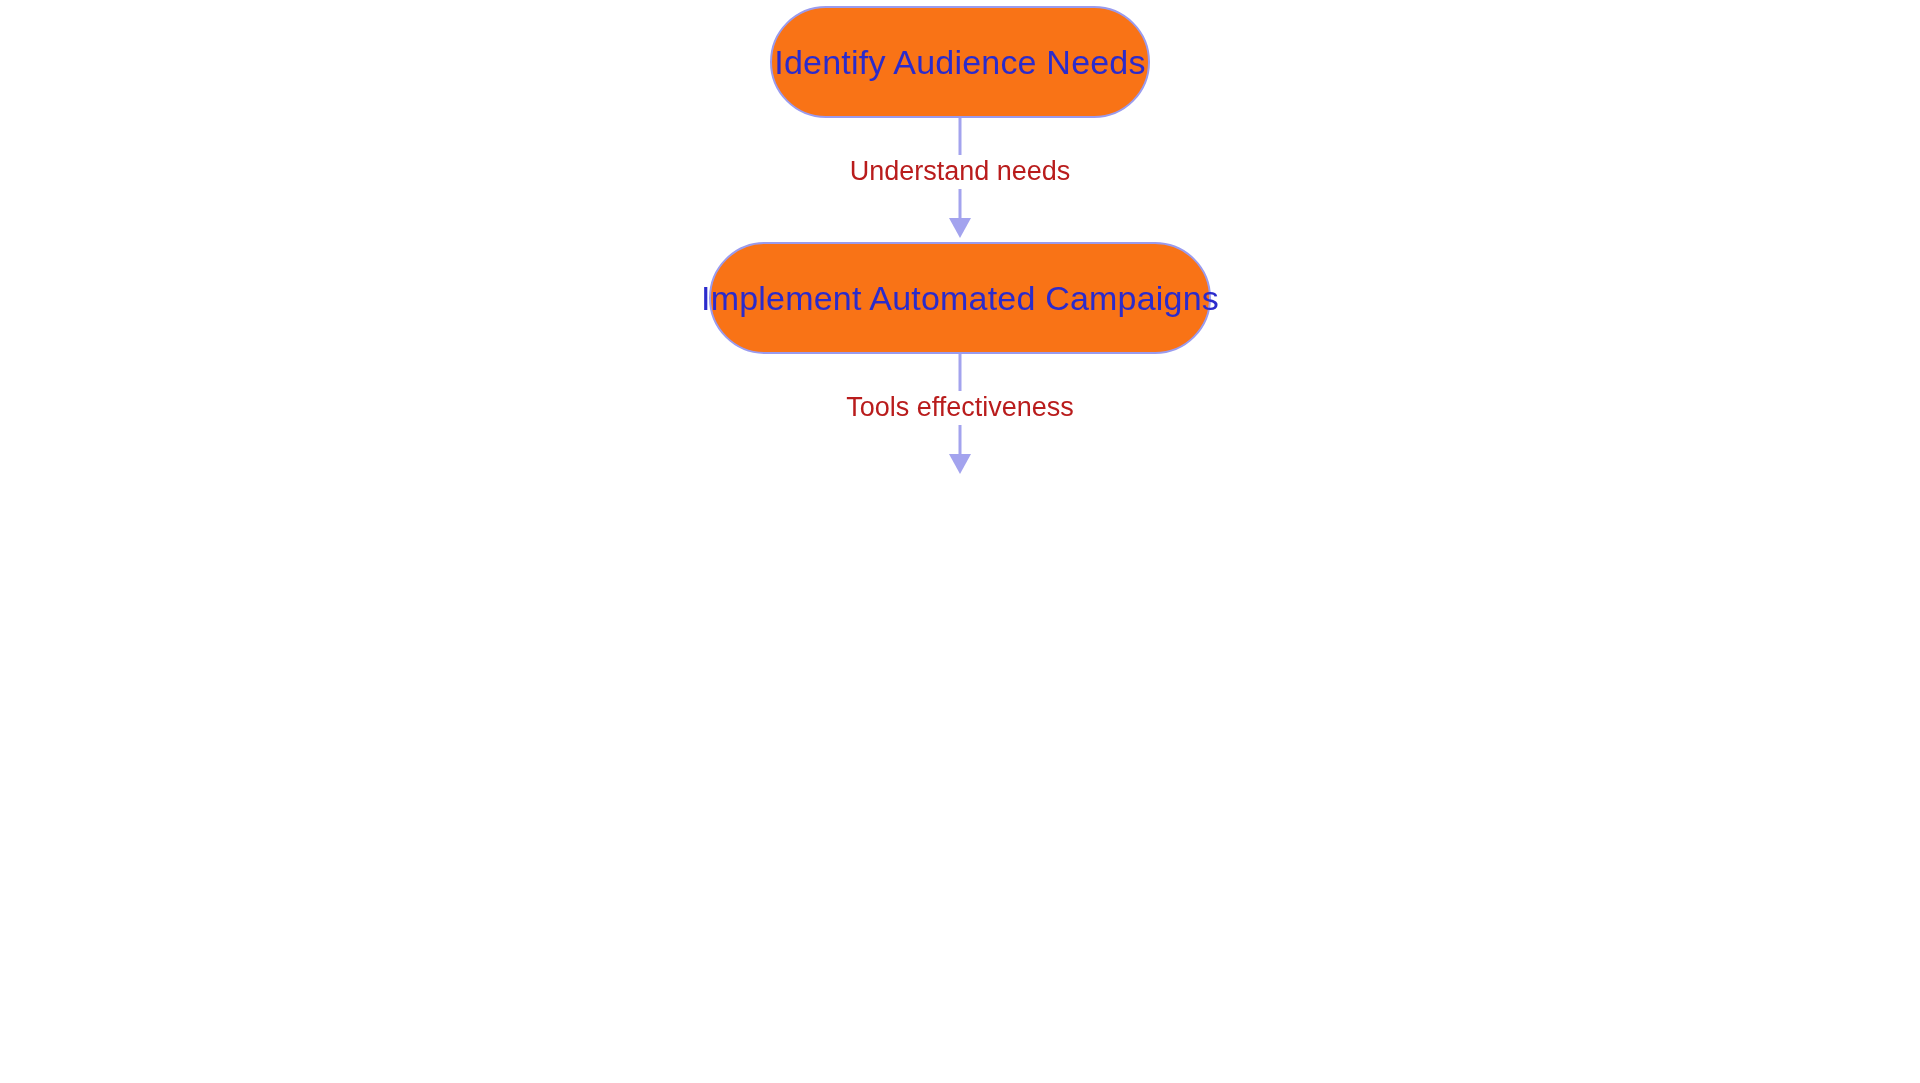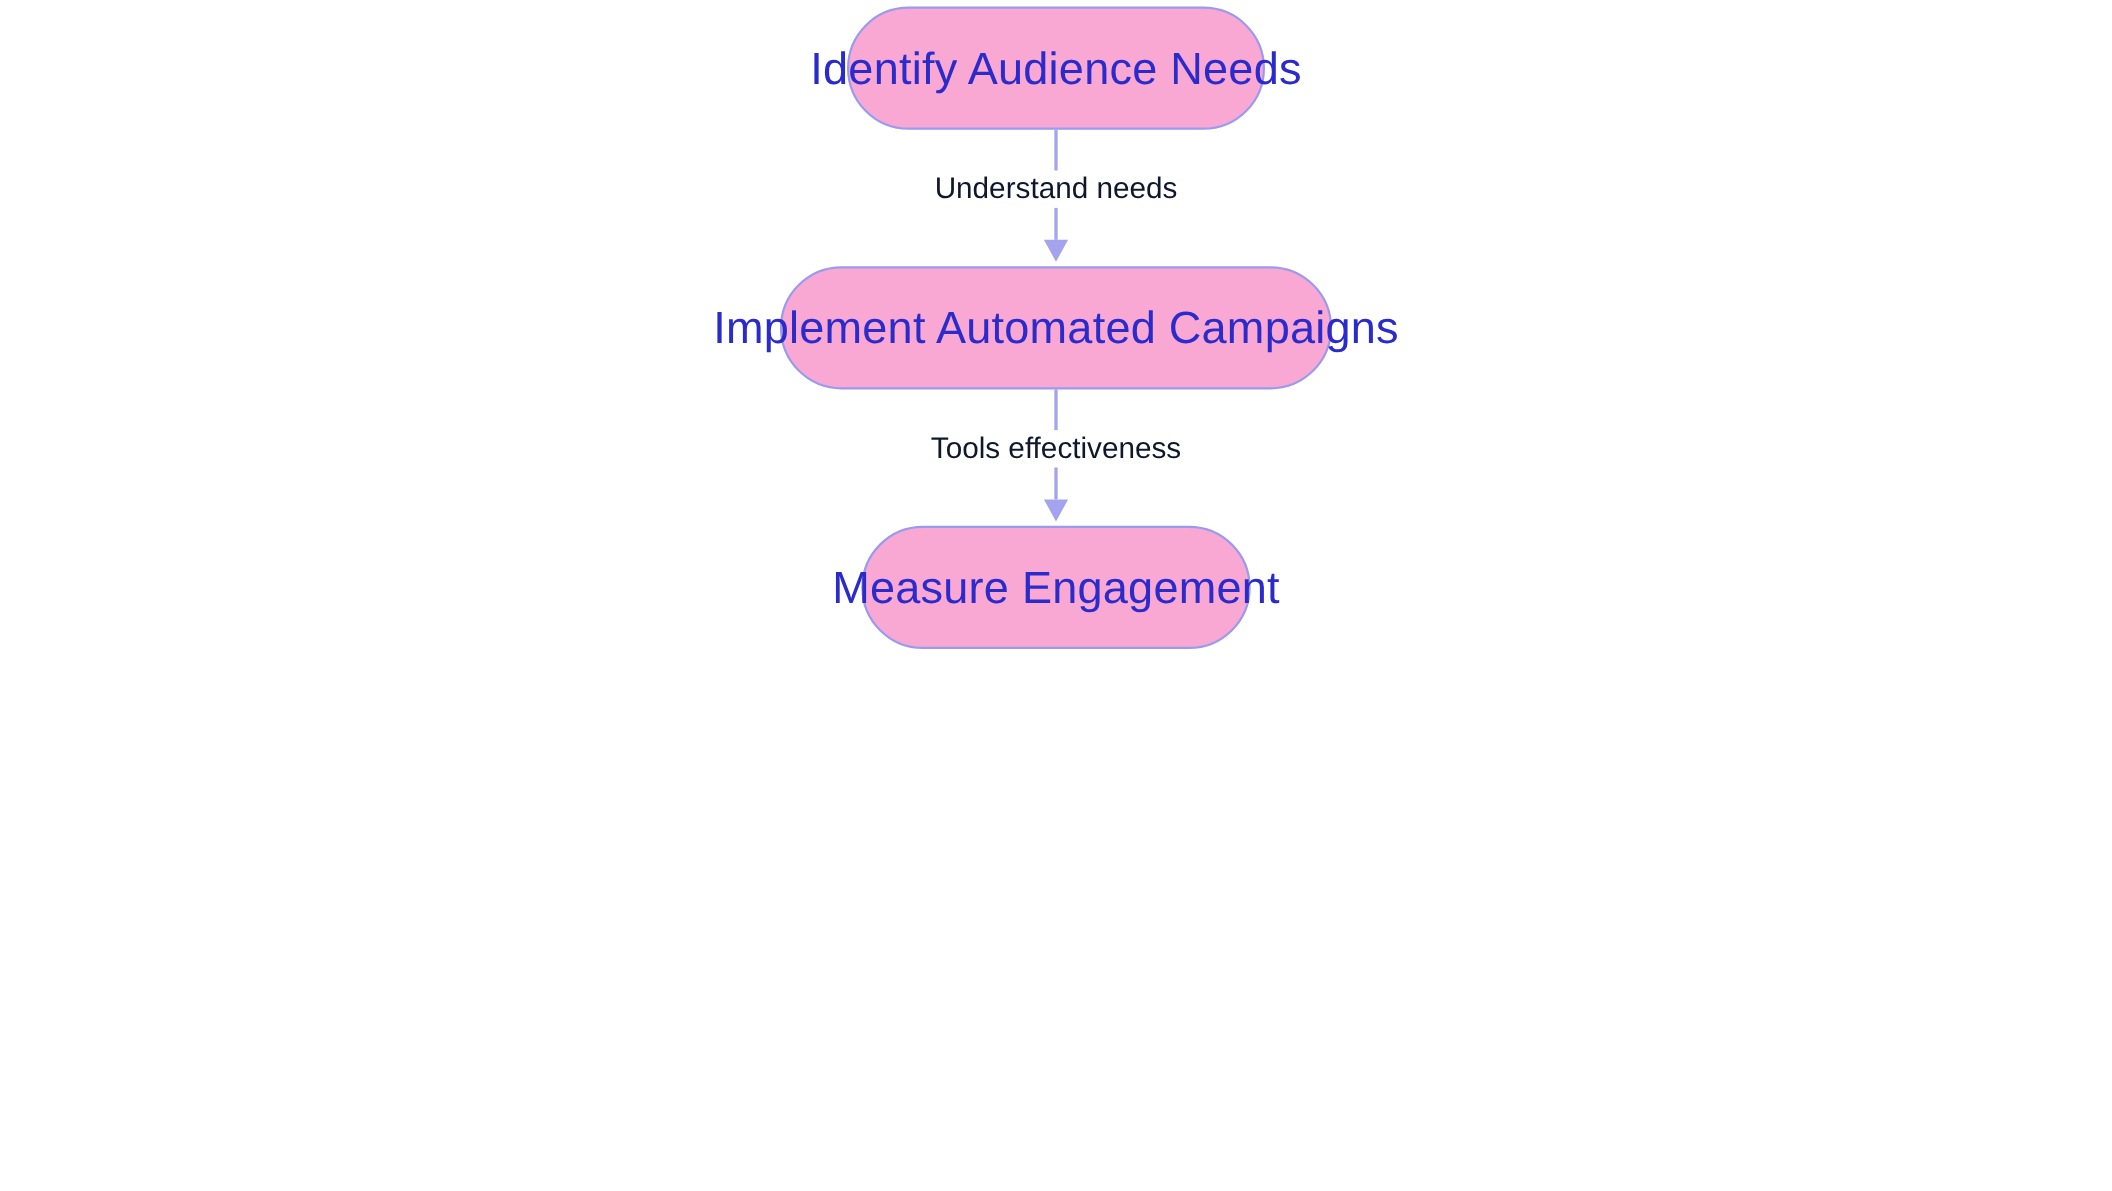--- a/index.html
+++ b/index.html
@@ -31,25 +31,25 @@
     flex-direction: column;
     align-items: center;
   }
 
   
   .node {
     box-sizing: border-box;
     display: flex;
     align-items: center;
     justify-content: center;
-    background: #f9a8d4;
+    background: #f97316;
     border: 2px solid #9a9bee;
     border-radius: 999px;
     color: #2b2bcc;
-    font-size: 41px;
+    font-size: 34px;
     font-weight: 400;
     letter-spacing: 0.2px;
     white-space: nowrap;
     line-height: 1;
     padding: 0 34px;
   }
 
   .node-label {
     color: #2b2bcc;
     pointer-events: none;
@@ -91,21 +91,21 @@
     border-left: 11px solid transparent;
     border-right: 11px solid transparent;
     border-top: 20px solid #a3a3ee;
   }
 
   .edge-label {
     position: relative;
     z-index: 2;
     background: #ffffff;
     padding: 2px 10px;
-    color: #0f172a;
+    color: #b91c1c;
     font-size: 27px;
     line-height: 1.1;
     white-space: nowrap;
     margin-top: -16px;
   }
 </style>
 </head>
 <body>
 
 <div id="flowchart-canvas">
@@ -128,18 +128,15 @@
     <div class="node node-3">
       <span class="node-label">Implement Automated Campaigns</span>
     </div>
 
     <div class="connector">
       <span class="connector-line"></span>
       <span class="connector-arrow"></span>
       <span class="edge-label">Tools effectiveness</span>
     </div>
 
-    <div class="node node-4">
-      <span class="node-label">Measure Engagement</span>
-    </div>
 
   </div>
 </div>
 
 </body></html>

